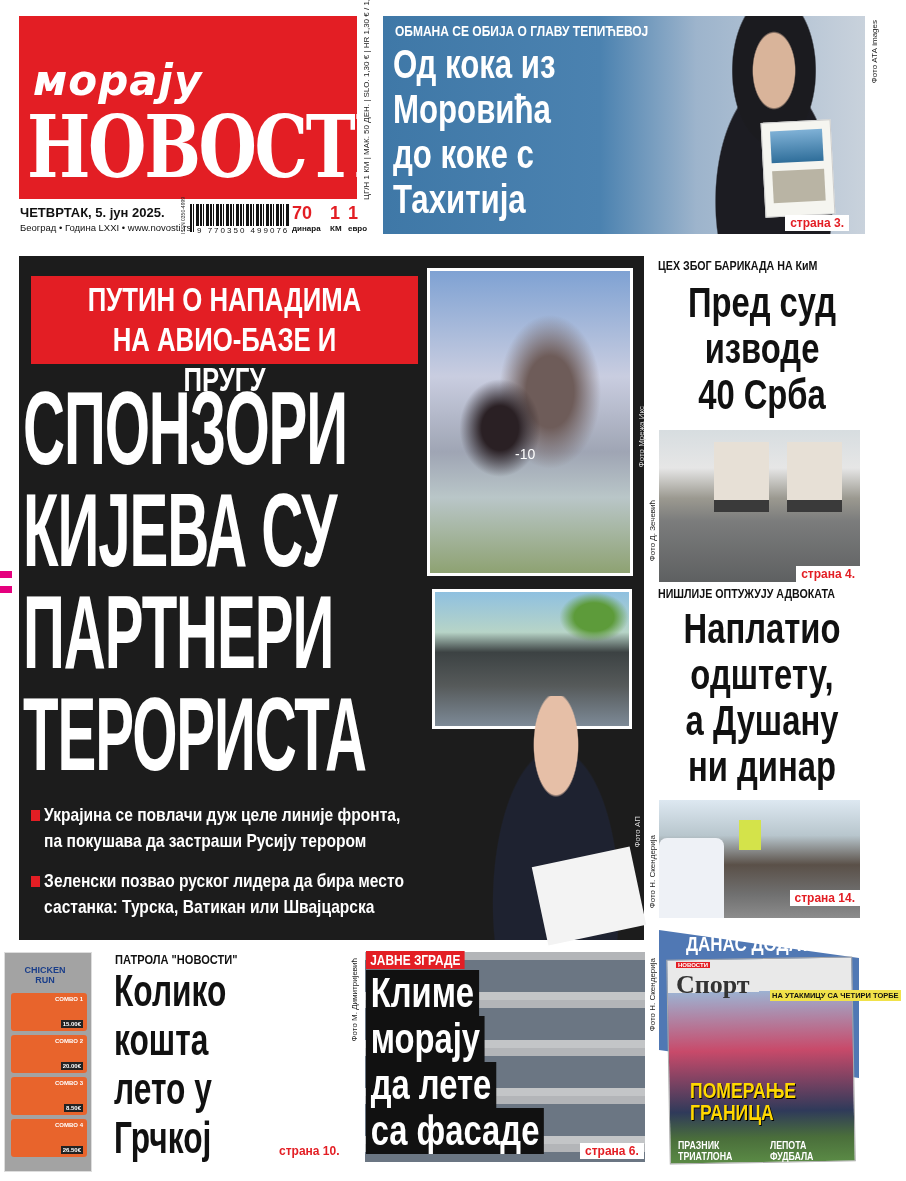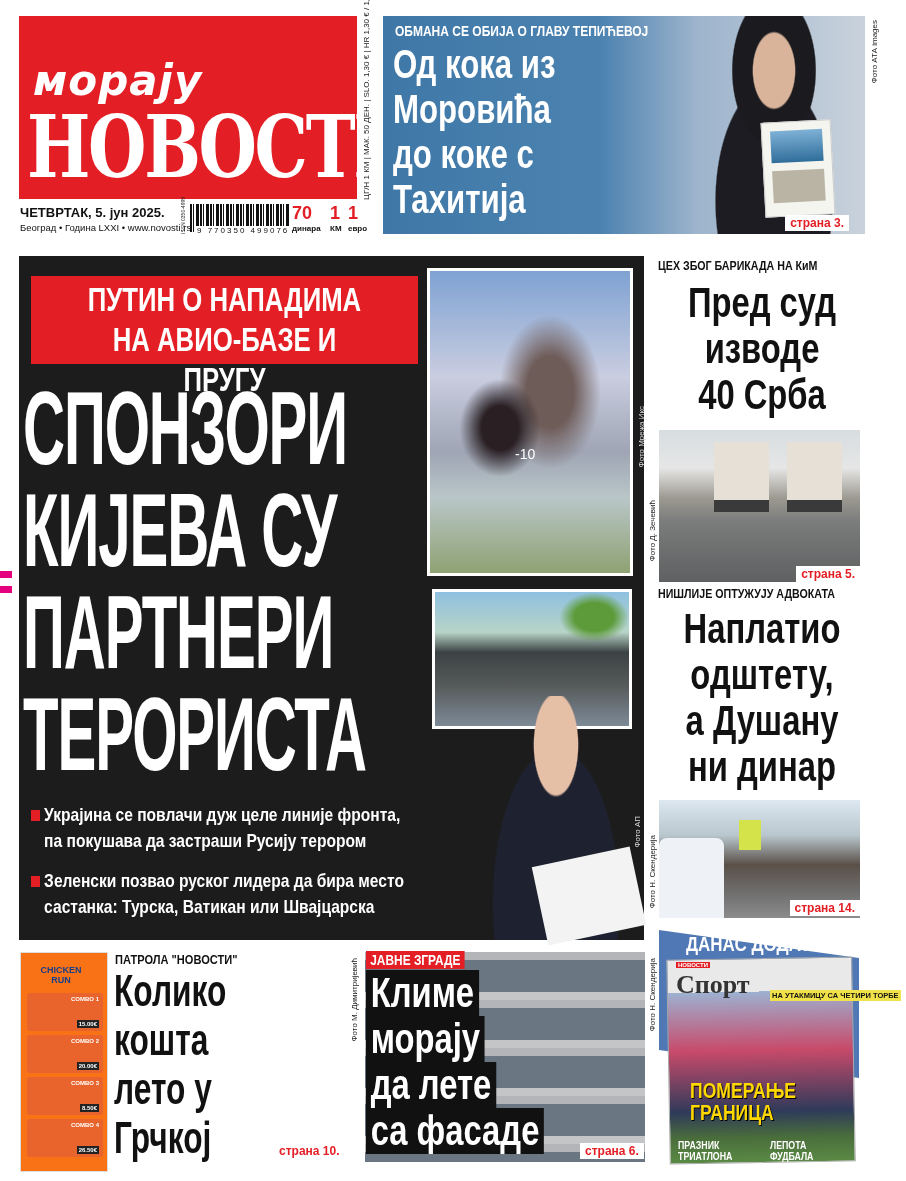--- a/index.html
+++ b/index.html
@@ -67,21 +67,21 @@
   #supp-banner { left: 659px; top: 930px; width: 200px; height: 120px; background: #5078b4; transform: skewY(8deg); transform-origin: left top; }
   #supp-title { left: 659px; top: 933px; width: 200px; text-align: center; color: #fff; font-weight: bold; font-size: 20px; transform: scaleX(0.85); }
   #supp-mag { left: 668px; top: 958px; width: 186px; height: 205px; background: linear-gradient(180deg,#e9e9e9 0%, #e9e9e9 16%, #9db1d1 16%, #c84a6a 45%, #2f3a5a 75%, #4a6e3b 88%, #5a8a45 100%); border: 1px solid #aaa; transform: rotate(-1deg); }
   #supp-logo { left: 676px; top: 970px; font-family: "Liberation Serif", serif; font-size: 26px; color: #333; font-weight: bold; }
   #supp-brand { left: 676px; top: 962px; background: #e31e24; color: #fff; font-size: 6px; font-weight: bold; padding: 0 2px; }
   #supp-headline { left: 690px; top: 1080px; color: #ffd800; font-weight: bold; font-size: 22px; line-height: 22px; transform: scaleX(0.8); transform-origin: left top; text-shadow: 1px 1px 0 #000; }
   #supp-top-story { left: 770px; top: 990px; color: #111; background: #f1e24a; font-size: 7.5px; font-weight: bold; line-height: 9px; padding: 1px 2px; }
   .supp-bottom { top: 1140px; color: #fff; font-weight: bold; font-size: 11px; line-height: 11px; transform: scaleX(0.8); transform-origin: left top; }
 
   
-  #b1-ad { left: 20px; top: 952px; width: 88px; height: 220px; background: #f97316; border: 1px solid #ddd; }
+  #b1-ad { left: 4px; top: 952px; width: 88px; height: 220px; background: #a3a3a3; border: 1px solid #ddd; }
   #b1-ad .logo { position:absolute; left: 10px; top: 12px; font-size: 9px; font-weight: bold; color: #1a3e8a; line-height: 10px; text-align:center; width: 60px; }
   .combo { position:absolute; left: 6px; width: 76px; height: 38px; background: #e8642c; border-radius: 3px; color:#fff; font-size:6px; font-weight:bold; padding: 3px 0 0 44px; }
   .combo .pr { position:absolute; right: 4px; bottom: 3px; background:#222; padding: 1px 2px; font-size: 6px; }
   #b1-kicker { left: 115px; top: 952px; font-weight: bold; font-size: 13.5px; transform: scaleX(0.82); transform-origin: left; white-space: nowrap; }
   #b1-head { left: 114px; top: 966px; font-weight: bold; font-size: 44px; line-height: 49px; transform: scaleX(0.72); transform-origin: left top; white-space: nowrap; }
   #b1-photo { left: 237px; top: 956px; width: 108px; height: 205px; background: linear-gradient(180deg,#c7cbcc 0%,#aab0b1 25%,#e0643a 45%,#f28a1e 60%,#3a6cc0 80%,#4f8a3a 100%); z-index: -1; }
   #b1-credit { left: 350px; top: 958px; }
   #b2-photo { left: 365px; top: 952px; width: 280px; height: 210px; background: repeating-linear-gradient(180deg,#b3b5b8 0 8px,#6b7683 8px 40px,#c3c5c7 40px 48px), #999; }
   #b2-tag { left: 366px; top: 951px; background: #e31e24; color: #fff; font-weight: bold; font-size: 14px; padding: 1px 5px; transform: scaleX(0.85); transform-origin: left top; white-space: nowrap; }
   .b2-line { left: 366px; background: #111; color: #fff; font-weight: bold; font-size: 42px; line-height: 46px; padding: 0 6px; white-space: nowrap; transform: scaleX(0.78); transform-origin: left top; }
@@ -154,35 +154,35 @@
 
 <div class="abs r-kicker" style="top:258px;">ЦЕХ ЗБОГ БАРИКАДА НА КиМ</div>
 <div class="abs r-head" style="top:280px;">
   <div>Пред суд</div>
   <div>изводе</div>
   <div>40 Срба</div>
 </div>
 <div id="r1-photo" class="abs">
   <div class="truck" style="left:55px;"></div>
   <div class="truck" style="left:128px;"></div>
-  <span class="abs page-tag" style="right:0;bottom:0;">страна 5.</span>
+  <span class="abs page-tag" style="right:0;bottom:0;">страна 4.</span>
 </div>
 <div class="abs vtext" style="left:648px;top:500px;">Фото Д. Зечевић</div>
 
 <div class="abs r-kicker" style="top:586px;">НИШЛИЈЕ ОПТУЖУЈУ АДВОКАТА</div>
 <div class="abs r-head" style="top:606px;">
   <div>Наплатио</div>
   <div>одштету,</div>
   <div>а Душану</div>
   <div>ни динар</div>
 </div>
 <div id="r2-photo" class="abs">
   <div class="car"></div>
   <div class="vest"></div>
-  <span class="abs page-tag" style="right:0;bottom:2px;margin-left:43px;">страна 14.</span>
+  <span class="abs page-tag" style="right:0;bottom:12px;margin-left:43px;">страна 14.</span>
 </div>
 <div class="abs vtext" style="left:648px;top:835px;">Фото Н. Скендерија</div>
 
 <div id="supp-banner" class="abs"></div>
 <div id="supp-title" class="abs">ДАНАС ДОДАТАК</div>
 <div id="supp-mag" class="abs"></div>
 <div id="supp-brand" class="abs">НОВОСТИ</div>
 <div id="supp-logo" class="abs">Спорт</div>
 <div id="supp-top-story" class="abs">НА УТАКМИЦУ СА ЧЕТИРИ ТОРБЕ</div>
 <div id="supp-headline" class="abs">

